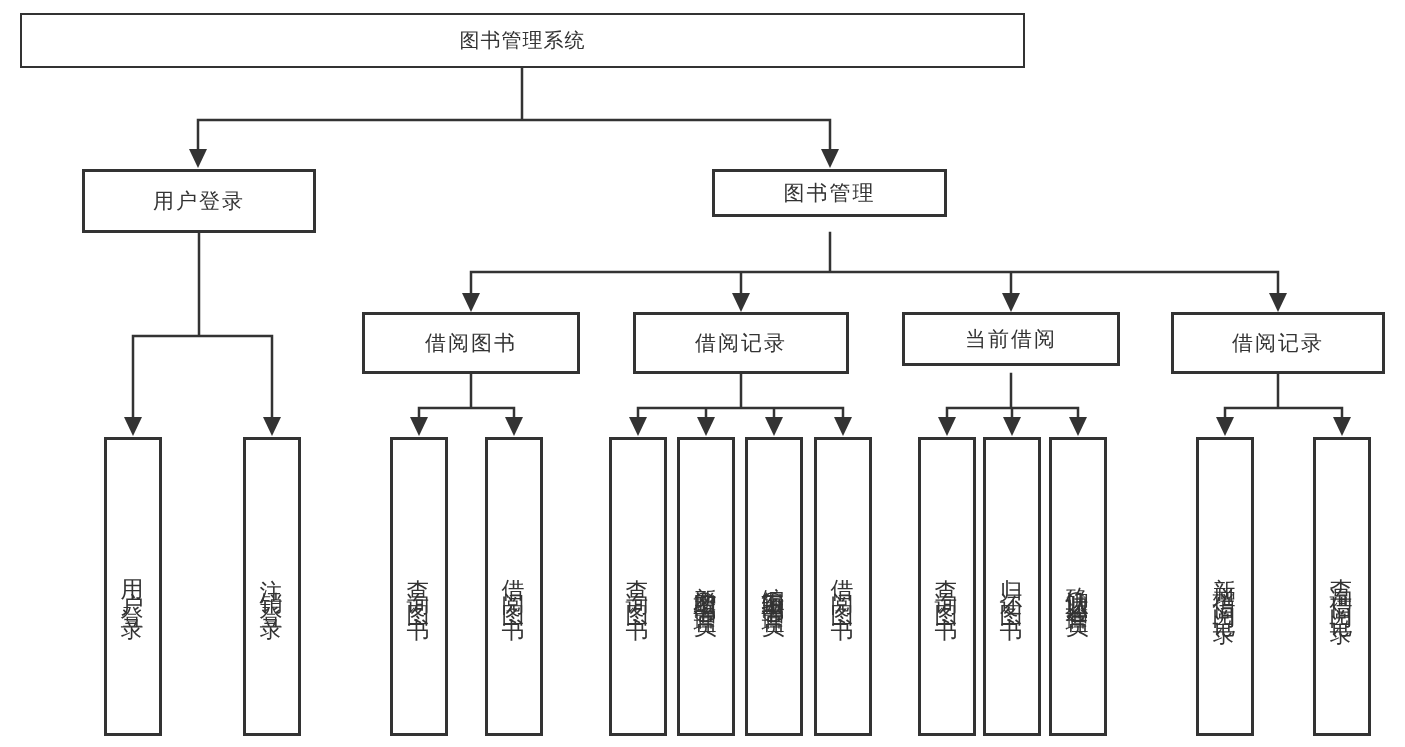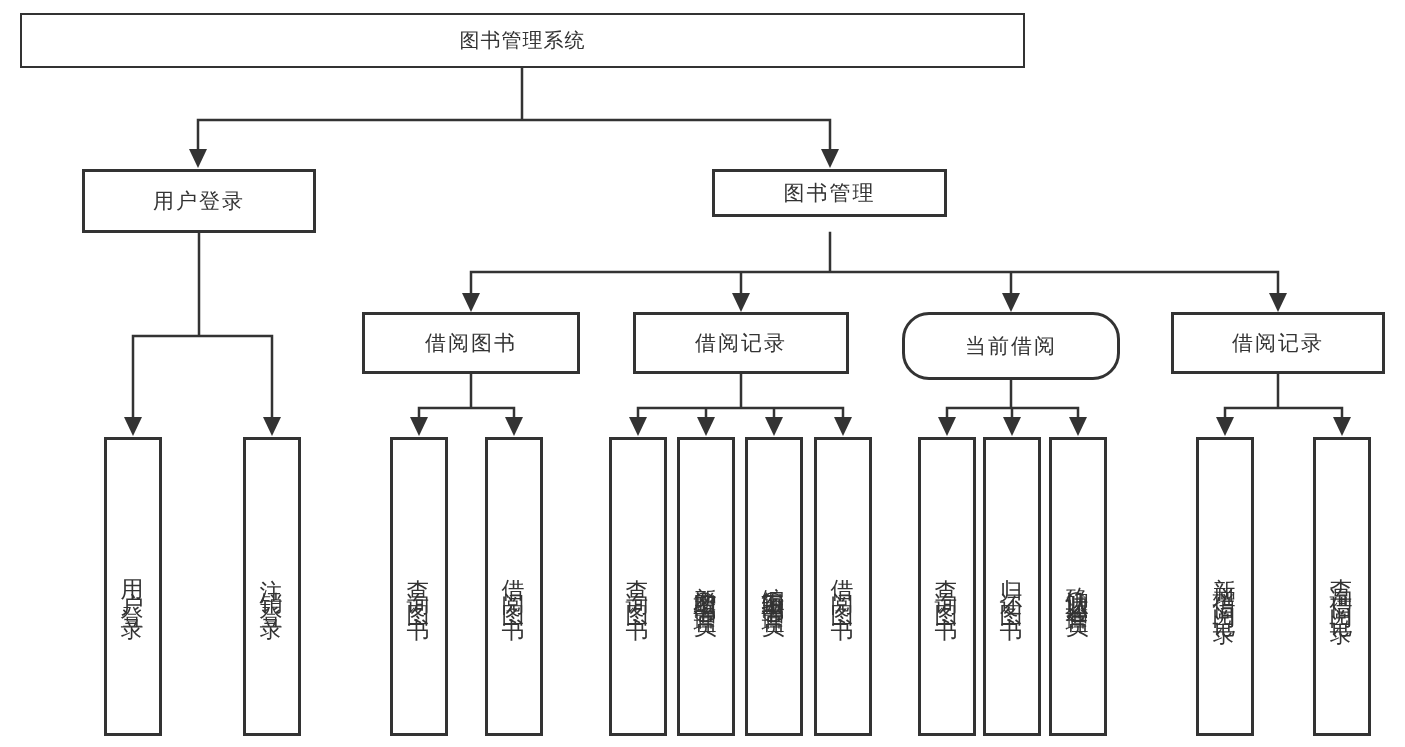--- a/index.html
+++ b/index.html
@@ -122,21 +122,21 @@
   <div class="box hnode" style="left:712px; top:169px; width:235px; height:48px;">
     <span>图书管理</span>
   </div>
 
   <div class="box hnode" style="left:362px; top:312px; width:218px; height:62px;">
     <span>借阅图书</span>
   </div>
   <div class="box hnode" style="left:633px; top:312px; width:216px; height:62px;">
     <span>借阅记录</span>
   </div>
-  <div class="box hnode" style="left:902px; top:312px; width:218px; height:68px;border-radius:27px;">
+  <div class="box hnode" style="left:902px; top:312px; width:218px; height:54px;">
     <span>当前借阅</span>
   </div>
   <div class="box hnode" style="left:1171px; top:312px; width:214px; height:62px;">
     <span>借阅记录</span>
   </div>
 
   <div class="box leaf" style="left:104px;">
     <span class="vlabel">用户登录</span>
   </div>
   <div class="box leaf" style="left:243px;">

